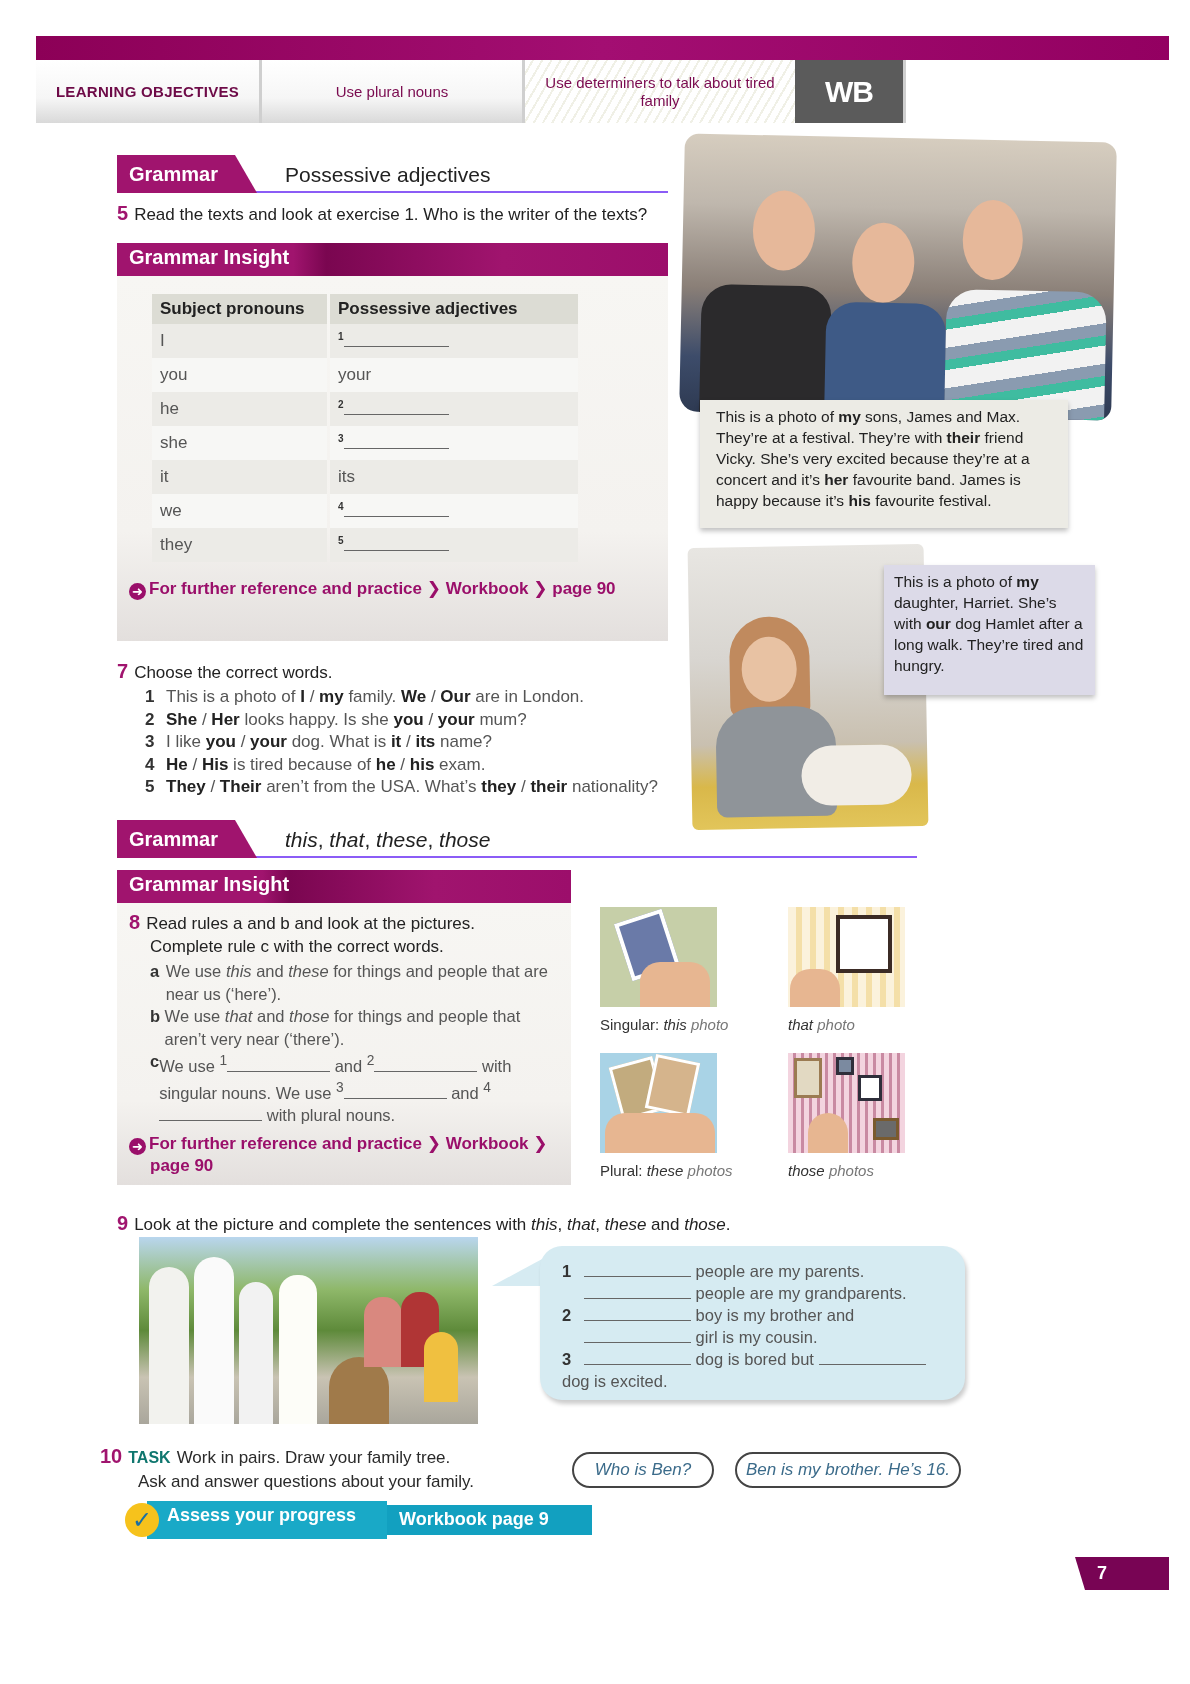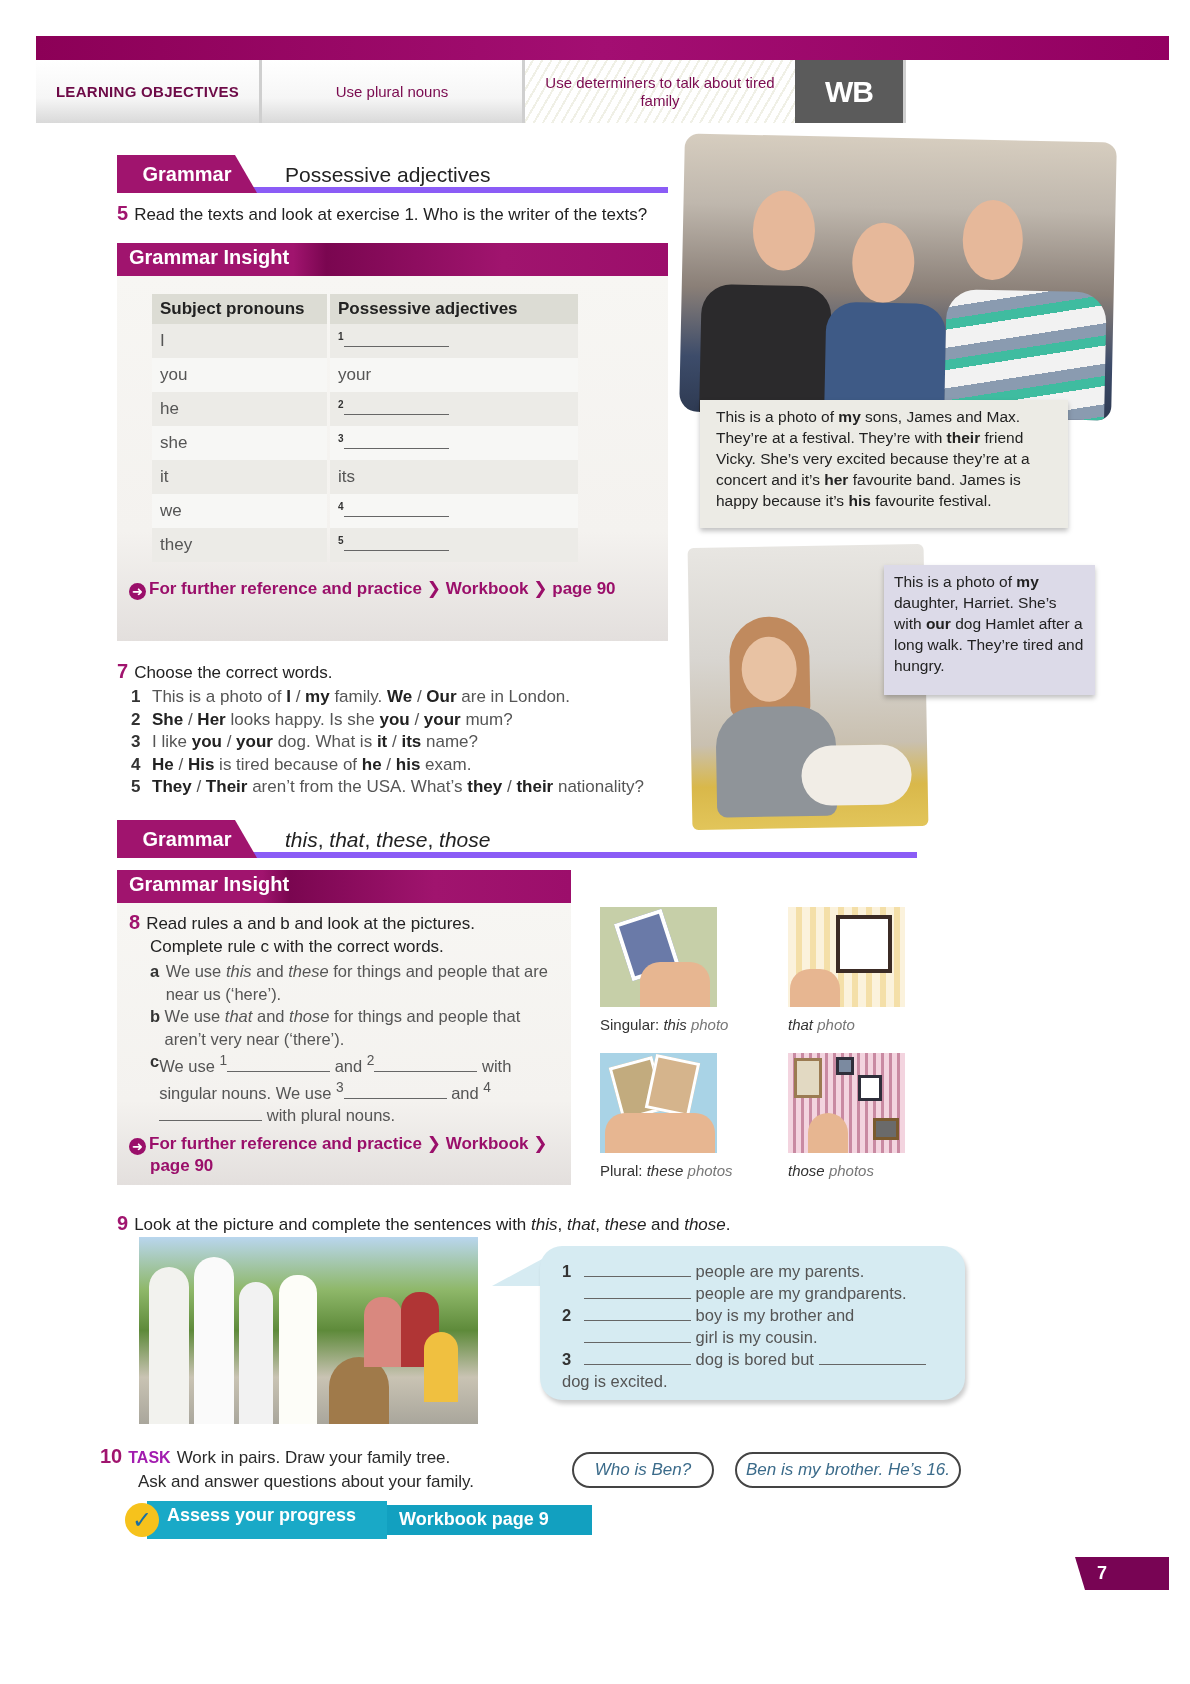--- a/index.html
+++ b/index.html
@@ -14,21 +14,21 @@
               background: linear-gradient(180deg,#ffffff 0%,#f6f6f6 60%,#d9d9d9 100%);
               border-right: 3px solid #cfcfcf; color: #7a0a4f; font-size: 15px; line-height: 18px; }
   .hdr-cell.lo { width: 226px; font-weight: bold; font-size: 15px; color: #6d0a47; letter-spacing: .3px; }
   .hdr-cell.t1 { width: 263px; }
   .hdr-cell.t2 { width: 263px; }
   .hdr-cell.t3 { width: 270px; border-right: none;
                  background: repeating-linear-gradient(120deg,#ffffff 0 6px,#f0f0e6 6px 8px); }
   .hdr-wb { width: 111px; background: #5b5b5b; color: #fff; font-weight: bold; font-size: 30px; letter-spacing: -1px; display:flex; align-items:center; justify-content:center; }
 
   
-  .gbar { left: 117px; height: 38px; width: 551px; border-bottom: 6px solid #8b5cf6; text-align: center; }
+  .gbar { left: 117px; height: 38px; width: 551px; border-bottom: 2px solid #8b5cf6; }
   .gbar .tag { position: absolute; left: 0; top: 0; height: 38px; width: 140px; background: #a0146e;
                clip-path: polygon(0 0, 118px 0, 140px 38px, 0 38px); color: #fff; font-weight: bold; font-size: 20px;
                padding: 8px 12px; }
   .gbar .ttl { position: absolute; left: 168px; top: 8px; font-size: 21px; color: #222; }
   .gbar .ttl i { font-style: italic; }
 
   .ex-title { font-size: 17px; color: #222; }
   .num { color: #a0146e; font-weight: bold; font-size: 20px; margin-right: 6px; }
 
   
@@ -166,21 +166,21 @@
     <div class="ref" style="margin-top:16px;">
       <span class="arr">➜</span><span>For further reference and practice</span> ❯ <span>Workbook</span> ❯ <span>page 90</span>
     </div>
   </div>
 </div>
 
 <div class="abs" style="left:117px; top:660px;">
   <div class="ex-title">
     <span class="num">7</span><span>Choose the correct words.</span>
   </div>
-  <div class="lst" id="ex7-list" style="margin:3px 0 0 14px;">
+  <div class="lst" id="ex7-list" style="margin:3px 0 0 28px;">
       <div><span class="n">1</span><span class="t">This is a photo of <b>I</b> / <b>my</b> family. <b>We</b> / <b>Our</b> are in London.</span></div>
       <div><span class="n">2</span><span class="t"><b>She</b> / <b>Her</b> looks happy. Is she <b>you</b> / <b>your</b> mum?</span></div>
       <div><span class="n">3</span><span class="t">I like <b>you</b> / <b>your</b> dog. What is <b>it</b> / <b>its</b> name?</span></div>
       <div><span class="n">4</span><span class="t"><b>He</b> / <b>His</b> is tired because of <b>he</b> / <b>his</b> exam.</span></div>
       <div><span class="n">5</span><span class="t"><b>They</b> / <b>Their</b> aren’t from the USA. What’s <b>they</b> / <b>their</b> nationality?</span></div>
     </div>
 </div>
 
 <div class="abs photo1">
   <div class="p1-face" style="left:70px; top:55px; width:62px; height:80px;"></div>
@@ -284,21 +284,21 @@
       <div><span class="n">1</span><span class="bline"></span> <span class="t">people are my parents.</span></div>
       <div><span class="n"></span><span class="bline"></span> <span class="t">people are my grandparents.</span></div>
       <div><span class="n">2</span><span class="bline"></span> <span class="t">boy is my brother and</span></div>
       <div><span class="n"></span><span class="bline"></span> <span class="t">girl is my cousin.</span></div>
       <div><span class="n">3</span><span class="bline"></span> <span class="t">dog is bored but</span> <span class="bline"></span></div>
     </div>
   <div>dog is excited.</div>
 </div>
 
 <div class="abs" style="left:100px; top:1444px; font-size:17px; line-height:24px;">
-  <span class="num">10</span><span style="color:#a21caf; font-weight:bold; font-size:16px; margin-right:6px;">TASK</span><span>Work in pairs. Draw your family tree.</span><br>
+  <span class="num">10</span><span style="color:#0f766e; font-weight:bold; font-size:16px; margin-right:6px;">TASK</span><span>Work in pairs. Draw your family tree.</span><br>
   <span style="padding-left:38px;">Ask and answer questions about your family.</span>
 </div>
 <div class="abs pill" style="left:572px; top:1452px; width:142px;">Who is Ben?</div>
 <div class="abs pill" style="left:735px; top:1452px; width:226px;">Ben is my brother. He’s 16.</div>
 
 <div class="abs assess">
   <div class="chk">✓</div>
   <div class="a1">Assess your progress</div>
   <div class="a2">Workbook page 9</div>
 </div>

